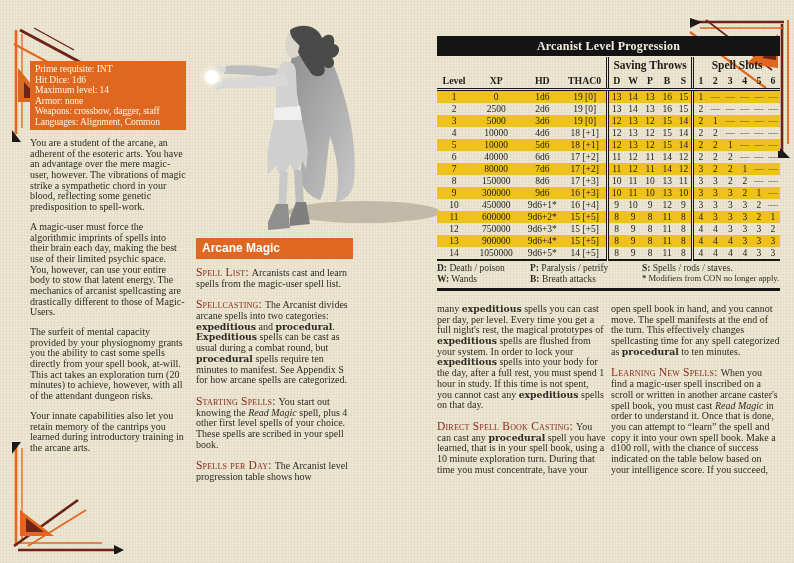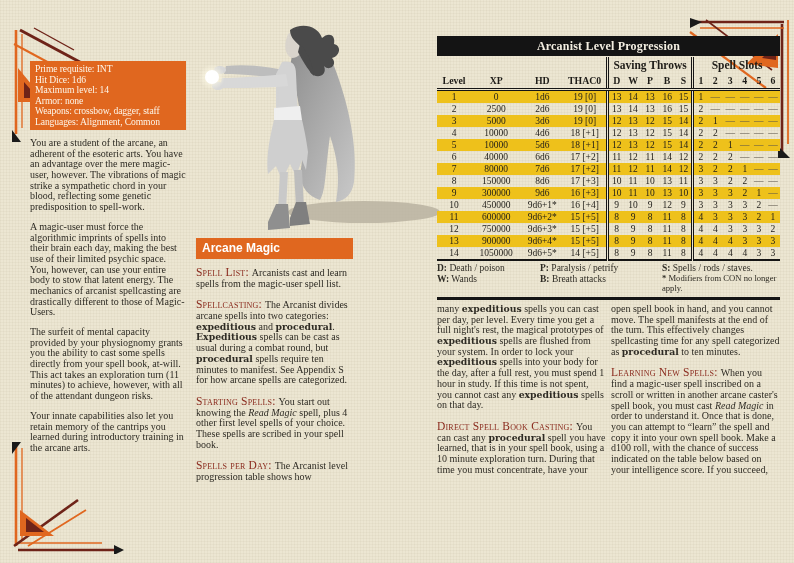--- a/index.html
+++ b/index.html
@@ -49,21 +49,21 @@
   table.prog{border-collapse:collapse; table-layout:fixed; width:343px; margin-top:1px;
     font-size:9.5px; color:#1e1c18;}
   table.prog td{padding:0; text-align:center; height:12px; line-height:12px; overflow:hidden;}
   tr.t-group td{font-weight:700; font-size:11.5px; height:16px; line-height:16px;}
   tr.t-cols td{font-weight:700; font-size:9.8px; height:15px; line-height:15px; border-bottom:3px double #151515;}
   .gv{border-left:3px double #151515;}
   tr.row-odd td{background:#eec11b;}
   td.dash{color:#5a554b;}
   tbody tr:last-child td{border-bottom:2px solid #151515;}
   .notes{margin-top:2px; padding-bottom:3px; border-bottom:3px solid #151515; font-size:9.5px; line-height:1.15;}
-  .notes-row{display:flex;gap:10px;}
+  .notes-row{display:flex;}
   .notes-row .k{font-weight:700;}
   .n1{width:93px;} .n2{width:112px;} .n3{flex:1;}
   .note-small{font-size:8.6px;}
 
   
   .col-r1{position:absolute; left:437px; top:304px; width:169px;}
   .col-r2{position:absolute; left:611px; top:304px; width:169px;}
 
   .orn{position:absolute; pointer-events:none;}
   .orn-tl{left:6px; top:24px;}
@@ -119,21 +119,21 @@
     <div>Hit Dice: 1d6</div>
     <div>Maximum level: 14</div>
     <div>Armor: none</div>
     <div>Weapons: crossbow, dagger, staff</div>
     <div>Languages: Alignment, Common</div>
   </div>
 
   <div class="col-left body-text">
     <p>You are a student of the arcane, an adherent of the esoteric arts. You have an advantage over the mere magic-user, however. The vibrations of magic strike a sympathetic chord in your blood, reflecting some genetic predisposition to spell-work.</p>
     <p>A magic-user must force the algorithmic imprints of spells into their brain each day, making the best use of their limited psychic space. You, however, can use your entire body to stow that latent energy. The mechanics of arcanist spellcasting are drastically different to those of Magic-Users.</p>
-    <p>The surfeit of mental capacity provided by your physiognomy grants you the ability to cast some spells directly from your spell book, at-will. This act takes an exploration turn (11 minutes) to achieve, however, with all of the attendant dungeon risks.</p>
+    <p>The surfeit of mental capacity provided by your physiognomy grants you the ability to cast some spells directly from your spell book, at-will. This act takes an exploration turn (20 minutes) to achieve, however, with all of the attendant dungeon risks.</p>
     <p>Your innate capabilities also let you retain memory of the cantrips you learned during introductory training in the arcane arts.</p>
   </div>
 
   <svg class="wizard" viewBox="0 0 245 232">
     <defs>
       <radialGradient id="orbGlow">
         <stop offset="0%" stop-color="#ffffff" stop-opacity="0.95"></stop>
         <stop offset="60%" stop-color="#fffbe8" stop-opacity="0.45"></stop>
         <stop offset="100%" stop-color="#fffbe8" stop-opacity="0"></stop>
       </radialGradient>

